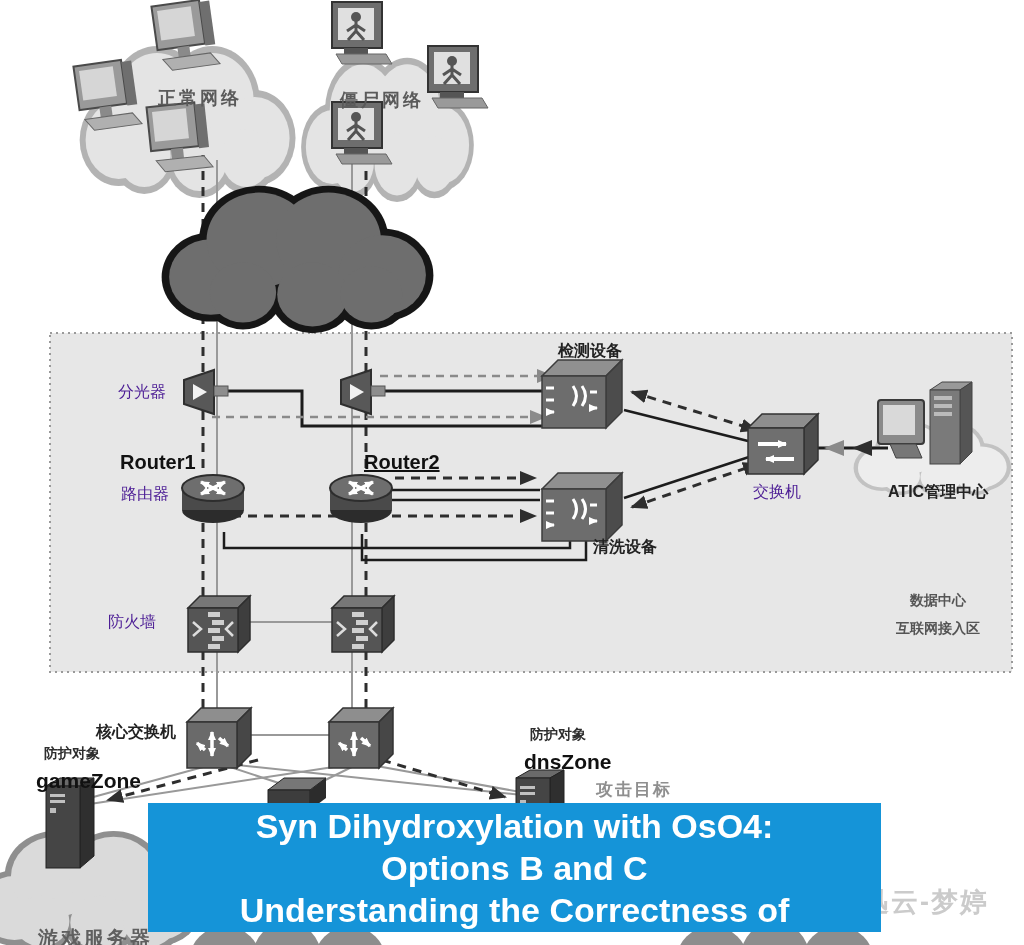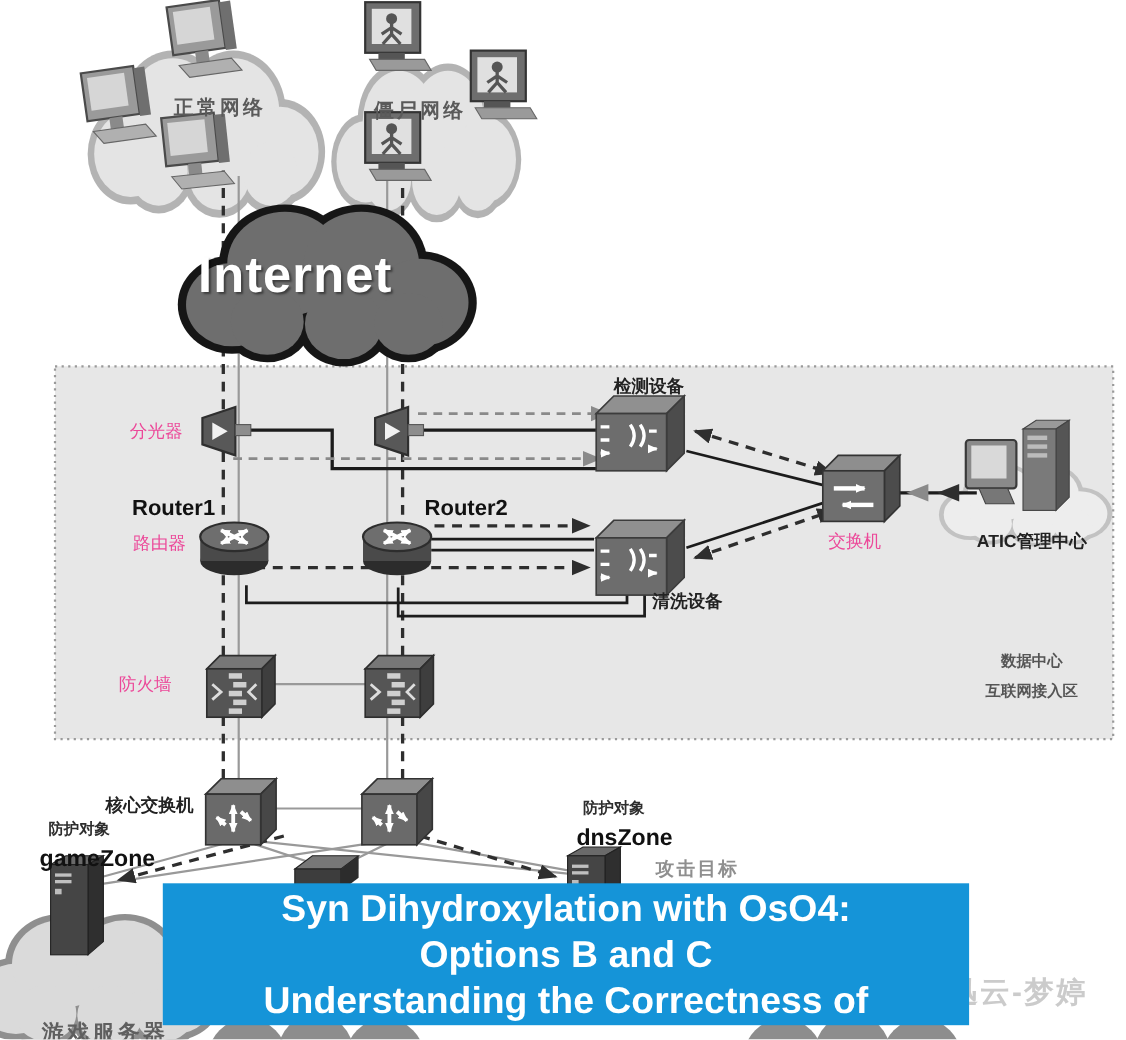--- a/index.html
+++ b/index.html
@@ -3,21 +3,21 @@
 <meta charset="utf-8">
 <style>
   html,body{margin:0;padding:0;background:#fff;}
   .stage{position:relative;width:1024px;height:945px;overflow:hidden;background:#fff;
          font-family:"Liberation Sans",sans-serif;}
   .stage svg.art{position:absolute;left:0;top:0;}
   .lbl{position:absolute;color:#3c3c3c;white-space:nowrap;z-index:3;}
   .cloud-lbl{font-size:18px;color:#5a5a5a;font-weight:bold;letter-spacing:3px;}
   .internet-lbl{font-size:46px;font-weight:bold;color:#fff;letter-spacing:1px;
                 text-shadow:2px 2px 2px rgba(0,0,0,.45);}
-  .dev-lbl{font-size:16px;color:#ec4899;}
+  .dev-lbl{font-size:16px;color:#4c1d95;}
   .dev-lbl.strong{font-weight:bold;color:#222;}
   .router-name{font-size:20px;font-weight:bold;color:#111;}
   .dc-lbl{font-size:14px;font-weight:bold;color:#555;text-align:center;width:140px;}
   .protect{font-size:14px;font-weight:bold;color:#2e2e2e;}
   .zone{font-size:21px;font-weight:bold;color:#111;}
   .target{font-size:17px;color:#8f8f8f;font-weight:bold;letter-spacing:2px;text-align:right;}
   .server-lbl{font-size:20px;font-weight:bold;color:#5f5f5f;letter-spacing:3px;}
   .watermark{position:absolute;left:862px;top:884px;font-size:27px;color:#cbcbcb;
              font-weight:bold;letter-spacing:2px;z-index:2;}
   .banner{position:absolute;left:148px;top:803px;width:733px;height:129px;background:#1594d8;
@@ -258,26 +258,25 @@
         <circle cx="287" cy="956" r="34"></circle>
         <circle cx="350" cy="962" r="36"></circle>
     <circle cx="712" cy="962" r="36"></circle>
         <circle cx="775" cy="956" r="34"></circle>
         <circle cx="838" cy="962" r="36"></circle>
   </g>
 </svg>
 
 <div class="lbl cloud-lbl" style="left:158px;top:86px;text-align:right;">正常网络</div>
 <div class="lbl cloud-lbl" style="left:340px;top:88px;">僵尸网络</div>
-<div class="lbl internet-lbl" style="left:180px;top:222px;">Internet</div>
 
 <div class="lbl dev-lbl" style="left:118px;top:382px;">分光器</div>
 <div class="lbl dev-lbl strong" style="left:558px;top:341px;">检测设备</div>
 <div class="lbl router-name" style="left:120px;top:451px;">Router1</div>
-<div class="lbl router-name" style="left:386px;top:451px;">Router2</div>
+<div class="lbl router-name" style="left:364px;top:451px;text-decoration:underline;">Router2</div>
 <div class="lbl dev-lbl" style="left:121px;top:484px;">路由器</div>
 <div class="lbl dev-lbl strong" style="left:593px;top:537px;">清洗设备</div>
 <div class="lbl dev-lbl" style="left:753px;top:482px;">交换机</div>
 <div class="lbl dev-lbl strong" style="left:888px;top:482px;">ATIC管理中心</div>
 <div class="lbl dev-lbl" style="left:108px;top:612px;">防火墙</div>
 <div class="lbl dc-lbl" style="left:868px;top:592px;">数据中心</div>
 <div class="lbl dc-lbl" style="left:868px;top:620px;">互联网接入区</div>
 <div class="lbl dev-lbl strong" style="left:96px;top:722px;text-align:center;">核心交换机</div>
 
 <div class="lbl protect" style="left:44px;top:745px;">防护对象</div>

